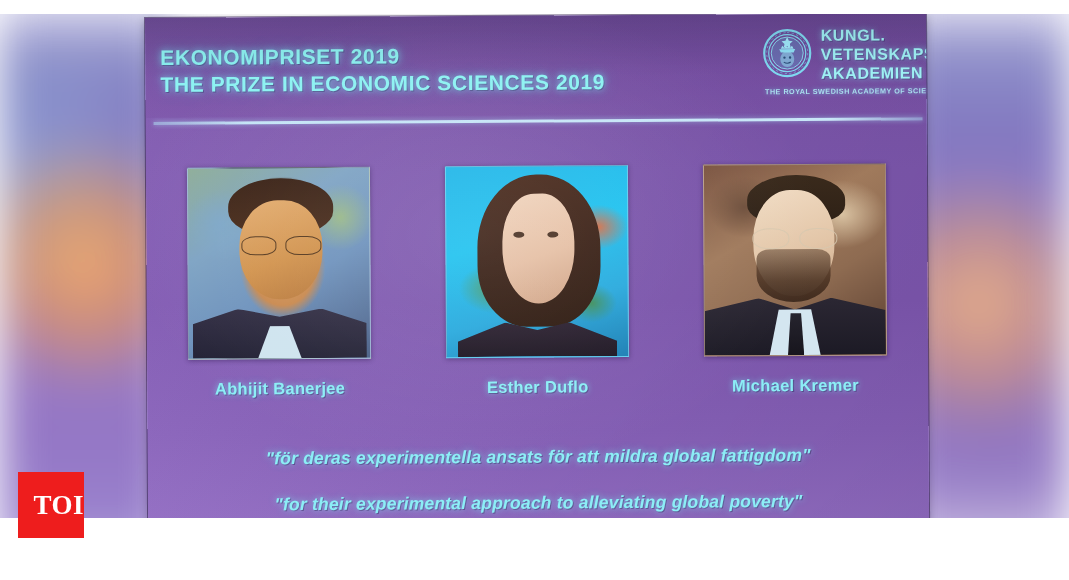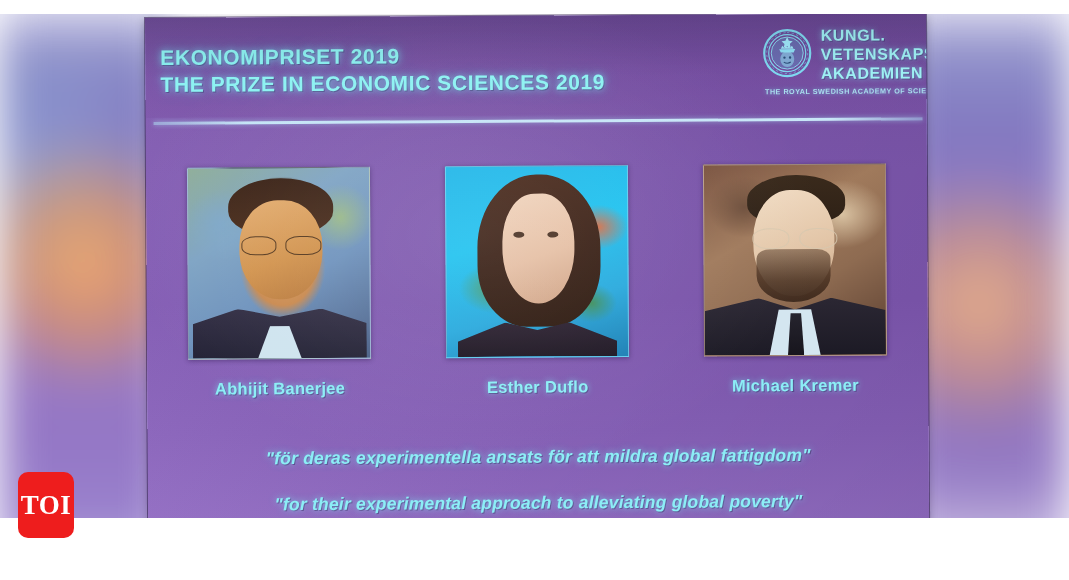--- a/index.html
+++ b/index.html
@@ -300,25 +300,24 @@
   }
 
   .screen-bottom-edge {
     position:absolute; left:0; right:0; bottom:0; height:5px;
     background:linear-gradient(180deg, rgba(60,35,95,0.5) 0%, rgba(25,12,45,0.9) 100%);
   }
 
   
   #toi-logo {
     position:absolute; left:18px; top:472px;
-    width:56px; height:66px;
+    width:66px; height:66px;
     background:#ee1d1d;
-    display:flex; align-items:center; justify-content:center;
+    display:flex; align-items:center; justify-content:flex-end;
     z-index:40;
-    border-radius:10px;
   }
   #toi-logo span {
     color:#ffffff;
     font-family:"Liberation Serif", serif;
     font-size:27px; font-weight:bold;
     letter-spacing:0.5px;
   }
 </style>
 </head>
 <body>

